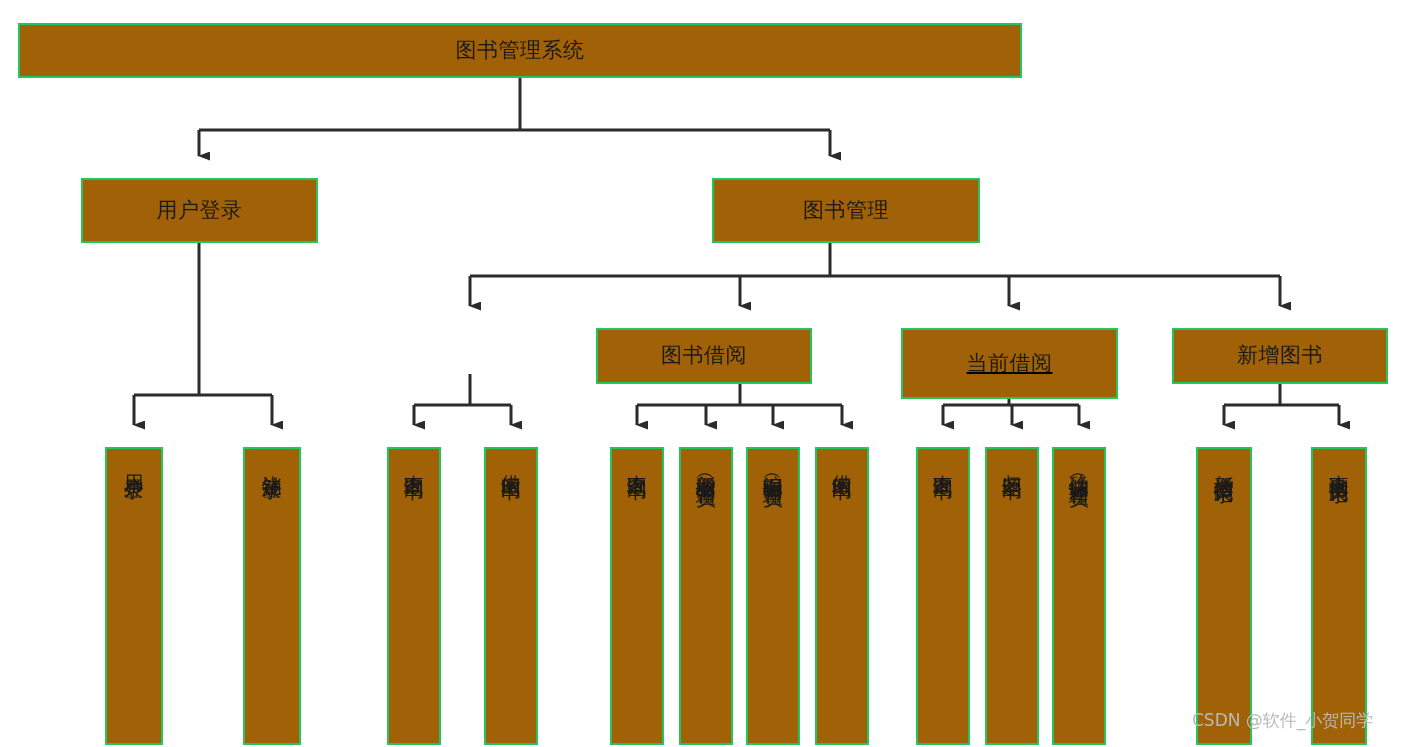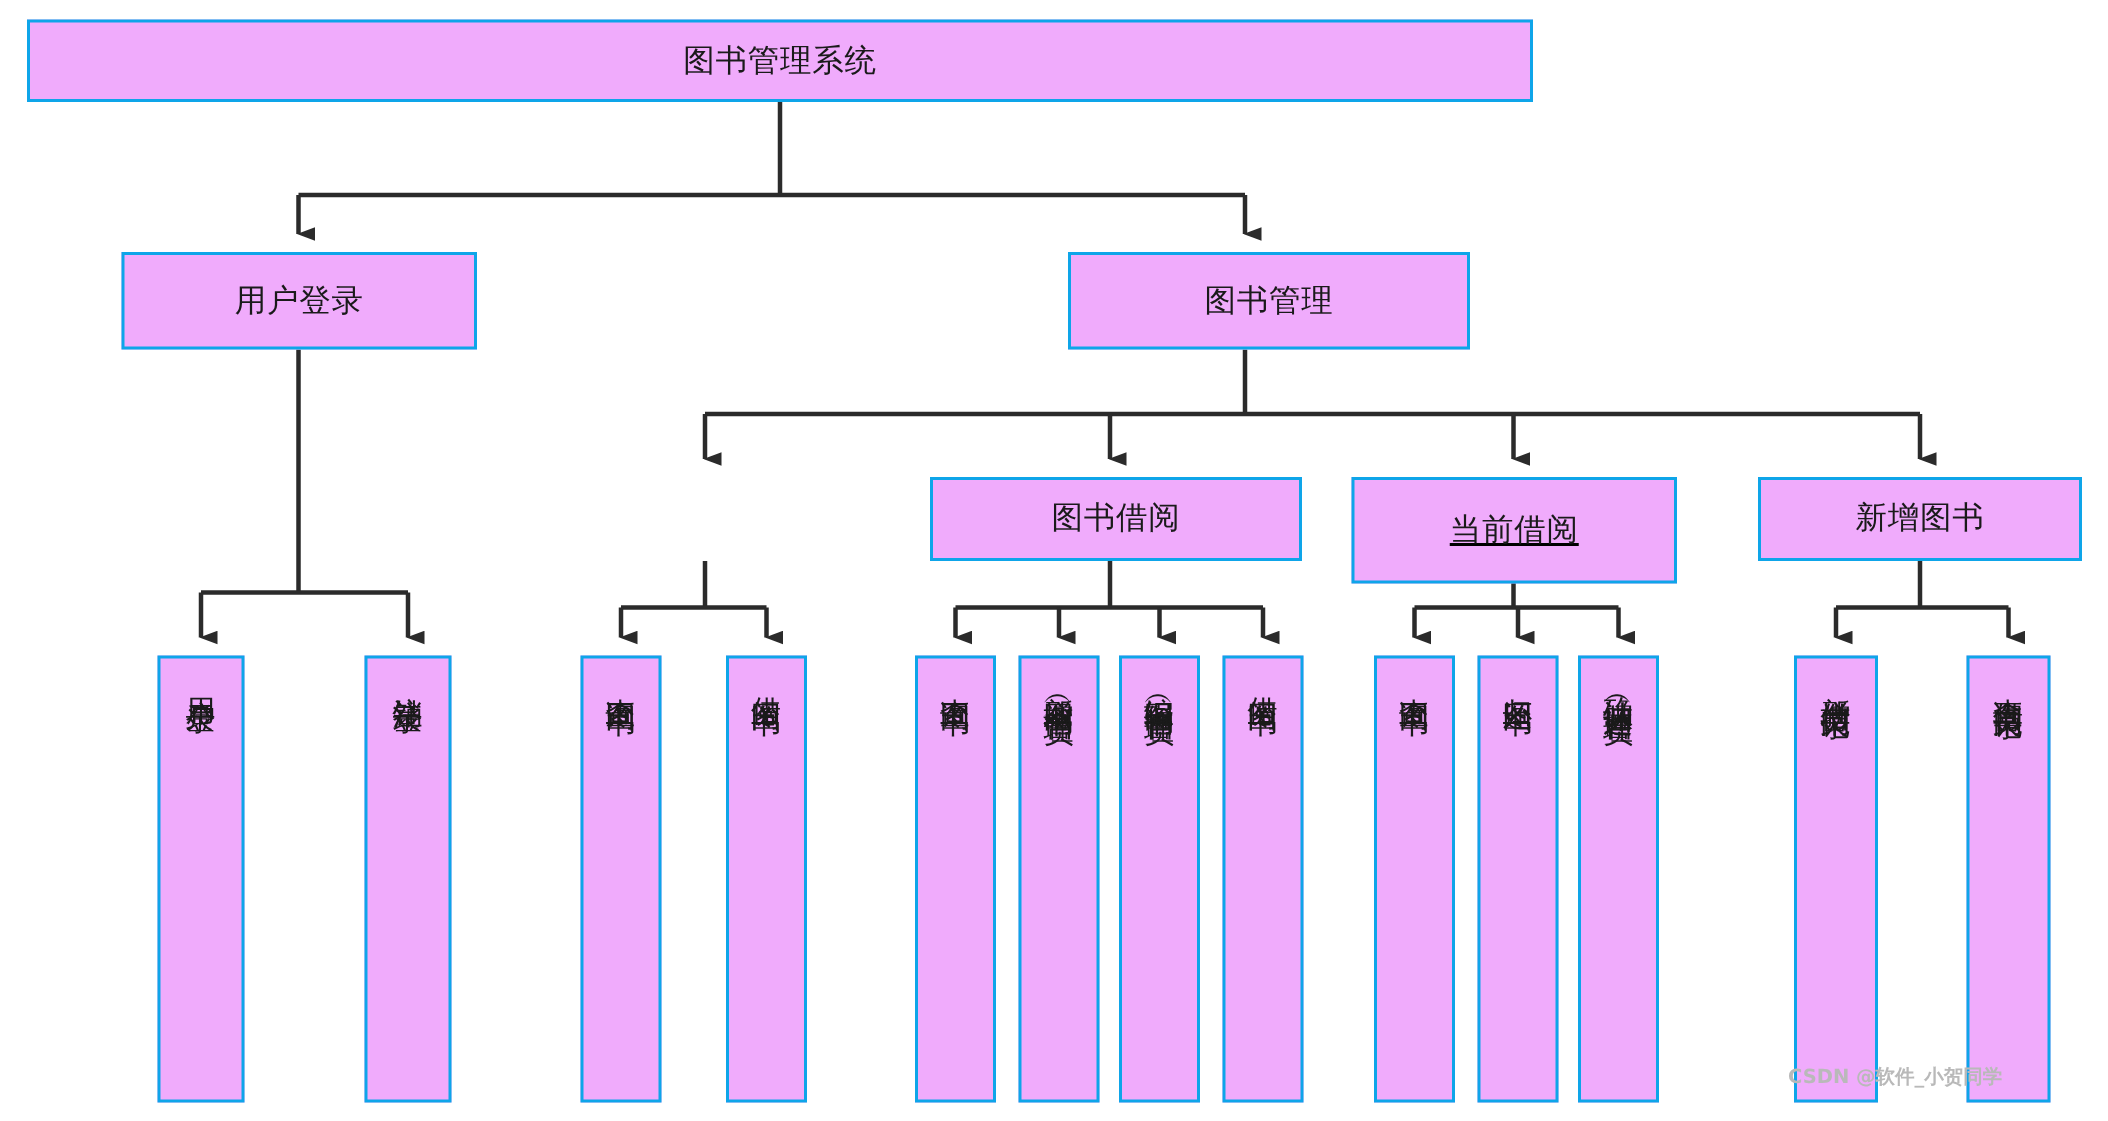--- a/index.html
+++ b/index.html
@@ -17,25 +17,26 @@
   #diagram-root {
     position: absolute;
     left: 0;
     top: 0;
     width: 1405px;
     height: 747px;
   }
   .node-box {
     position: absolute;
     box-sizing: border-box;
-    background: #f0abfc;
-    border: 2px solid #0ea5e9;
+    background: #a16207;
+    border: 2px solid #22c55e;
     display: flex;
     align-items: center;
     justify-content: center;
+    margin-top: 10px;
   }
   .node-label {
     color: #1a1a1a;
     font-size: 21px;
     line-height: 1.22;
     letter-spacing: 0.5px;
     text-align: center;
     white-space: nowrap;
   }
   .node-box.vertical .node-label {
@@ -55,25 +56,24 @@
     left: 0;
     top: 0;
     width: 1405px;
     height: 747px;
     pointer-events: none;
   }
   .watermark {
     position: absolute;
     left: 1192px;
     top: 709px;
-    font-size: 13px;
+    font-size: 17px;
     color: #b9b9b9;
     white-space: nowrap;
     font-family: "DejaVu Sans", "Liberation Sans", sans-serif;
-    font-weight: bold;
   }
 </style>
 </head>
 <body>
 
 <div id="diagram-root">
 
   <svg class="connectors" viewBox="0 0 1405 747">
     <defs>
       <marker id="arrowhead" markerWidth="10" markerHeight="12" refX="4.5" refY="11" orient="auto" markerUnits="userSpaceOnUse">
@@ -130,21 +130,21 @@
     <span class="node-label">图书管理系统</span>
   </div>
 
   <div class="node-box" id="node-l2-0" style="left: 81px; top: 168px; width: 237px; height: 65px;">
     <span class="node-label">用户登录</span>
   </div>
   <div class="node-box" id="node-l2-1" style="left: 712px; top: 168px; width: 268px; height: 65px;">
     <span class="node-label">图书管理</span>
   </div>
 
-  <div class="node-box" id="node-l3-1" style="left: 620px; top: 318px; width: 248px; height: 56px;">
+  <div class="node-box" id="node-l3-1" style="left: 596px; top: 318px; width: 216px; height: 56px;">
     <span class="node-label">图书借阅</span>
   </div>
   <div class="node-box" id="node-l3-2" style="left: 901px; top: 318px; width: 217px; height: 71px; text-decoration: underline;">
     <span class="node-label">当前借阅</span>
   </div>
   <div class="node-box" id="node-l3-3" style="left: 1172px; top: 318px; width: 216px; height: 56px;">
     <span class="node-label">新增图书</span>
   </div>
 
   <div class="node-box vertical" id="node-leaf-0" style="left: 105px; top: 437px; width: 58px; height: 298px;">

